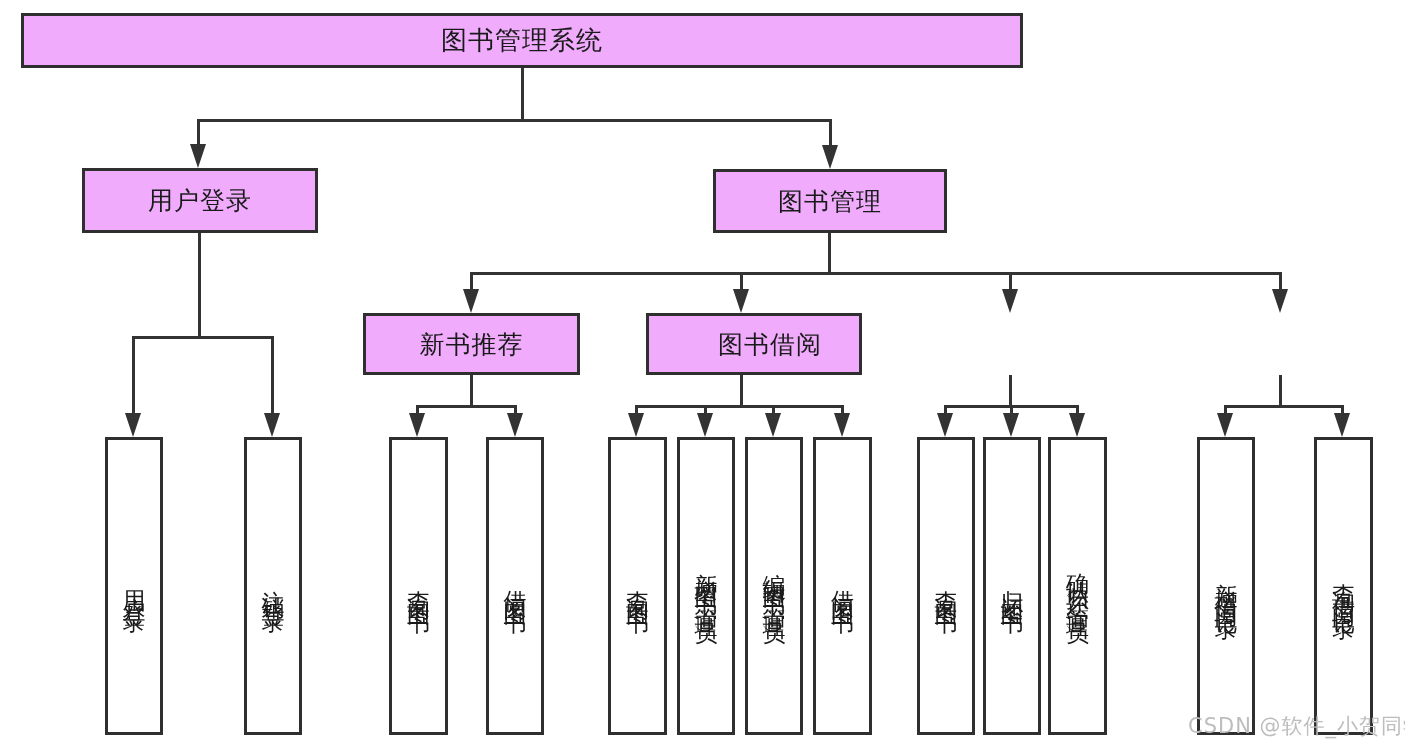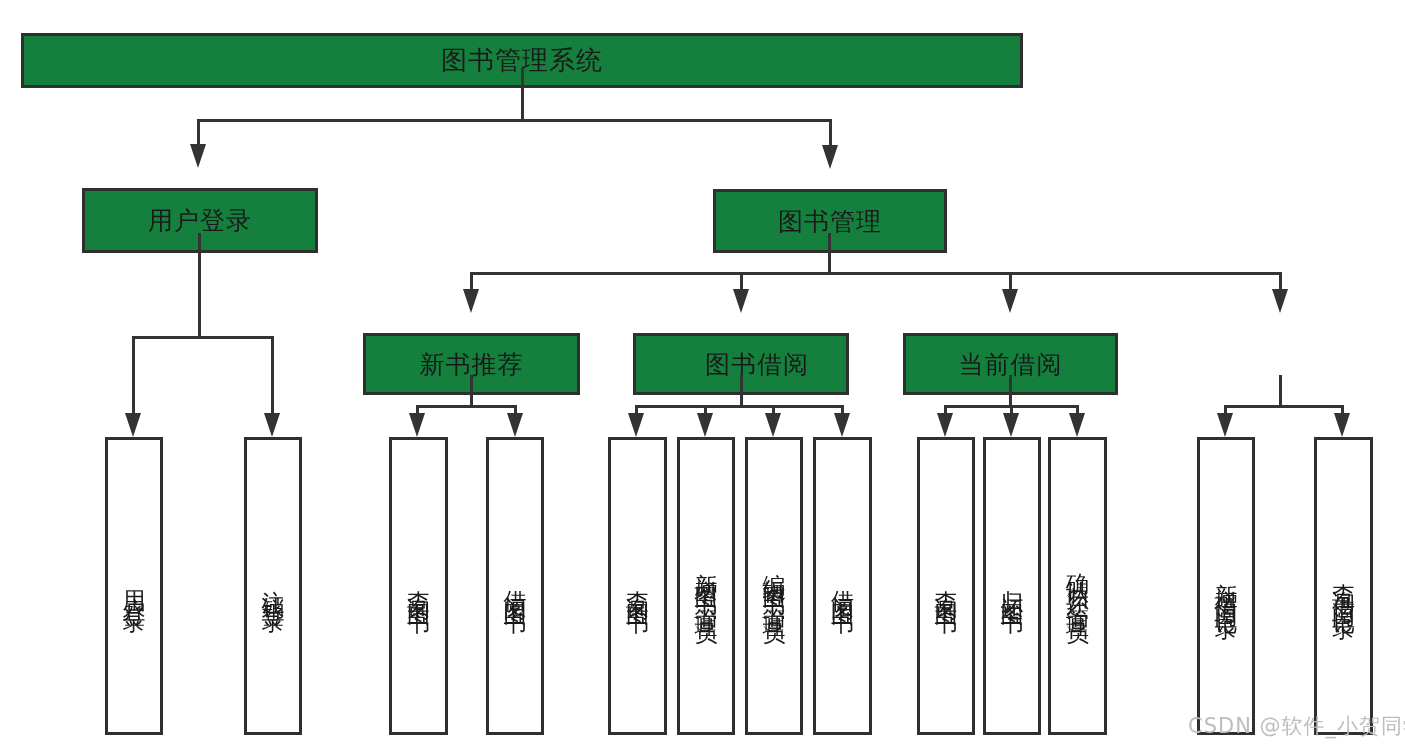--- a/index.html
+++ b/index.html
@@ -14,28 +14,27 @@
     width:1405px;height:747px;
     background:#ffffff;
     font-family:"DejaVu Sans", sans-serif;
     color:var(--text);
     overflow:hidden;
   }
   .box{
     position:absolute;
     box-sizing:border-box;
     border:3px solid var(--border);
-    background:#15803d;
+    background:#f0abfc;
     display:flex;
     align-items:center;
     justify-content:center;
     font-size:25px;
     letter-spacing:1px;
     white-space:nowrap;
-    margin-top:20px;
   }
   .box.title{font-size:26px;}
   .vbox{
     position:absolute;
     box-sizing:border-box;
     border:3px solid var(--border);
     background:#ffffff;
     display:flex;
     align-items:center;
     justify-content:center;
@@ -72,23 +71,22 @@
 <div id="canvas">
 
   <div class="box title" style="left:21px;top:13px;width:1002px;height:55px;">图书管理系统</div>
 
   <div class="box" style="left:82px;top:168px;width:236px;height:65px;">用户登录</div>
 
   <div class="box" style="left:713px;top:169px;width:234px;height:64px;">图书管理</div>
 
   <div class="box" style="left:363px;top:313px;width:217px;height:62px;">新书推荐</div>
 
-  <div class="box" style="left:633px;top:313px;width:216px;height:62px;padding-left:32px;">图书借阅</div>
+  <div class="box" style="left:646px;top:313px;width:216px;height:62px;padding-left:32px;">图书借阅</div>
 
-  <div class="box" style="left:903px;top:313px;width:215px;height:62px;">当前借阅</div>
 
 
   <div class="vbox" style="left:105px;top:437px;width:58px;height:298px;">
     <span>用户登录</span>
   </div>
   <div class="vbox" style="left:244px;top:437px;width:58px;height:298px;">
     <span>注销登录</span>
   </div>
 
   <div class="vbox" style="left:389px;top:437px;width:59px;height:298px;">

